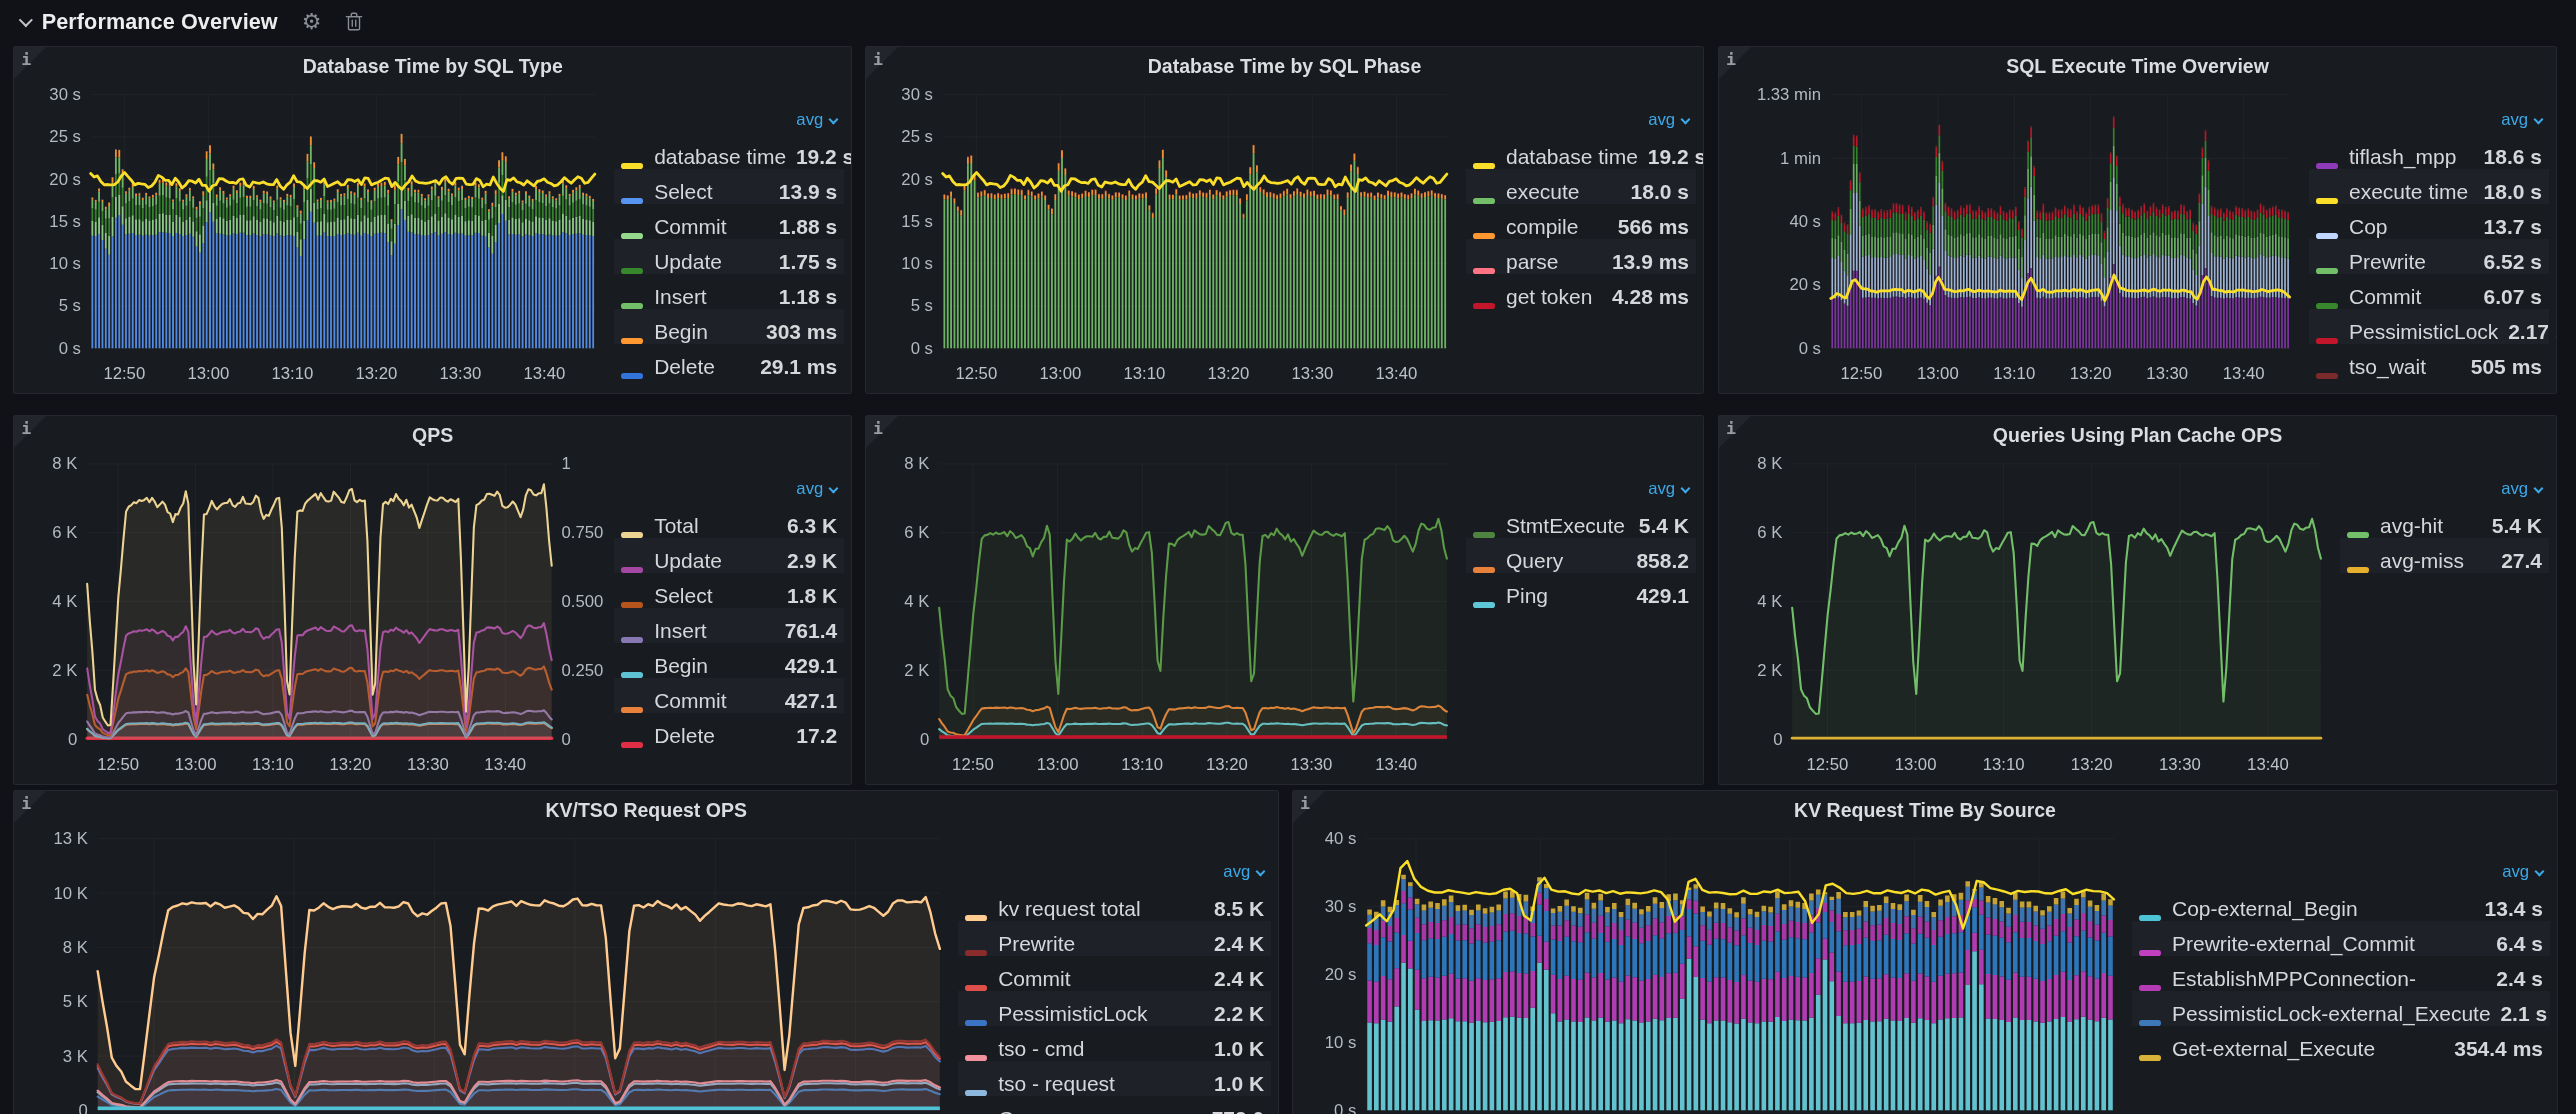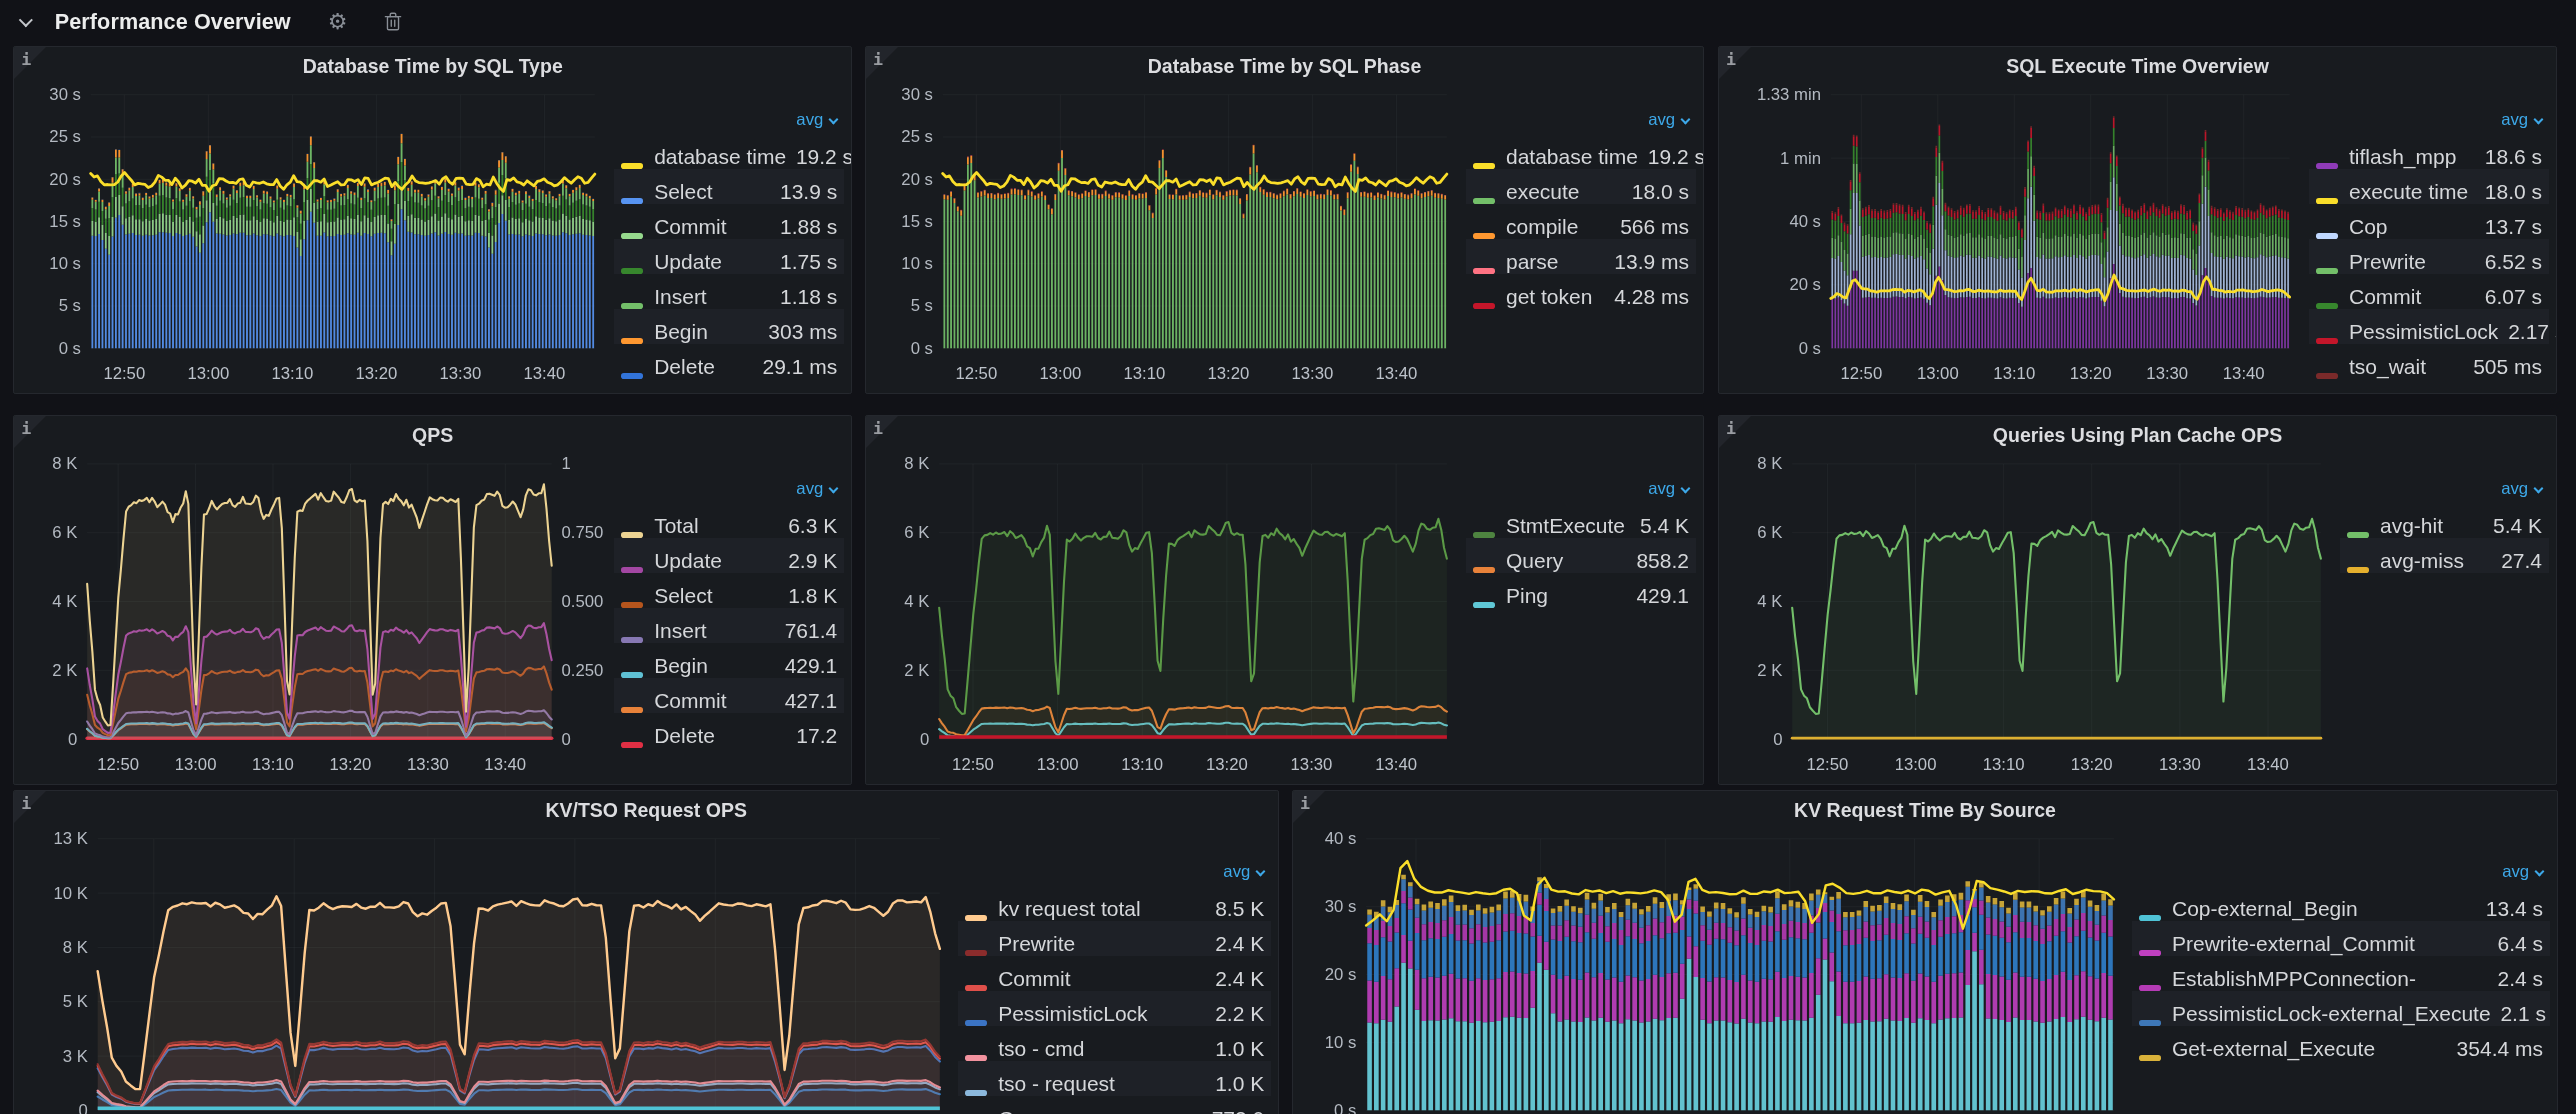--- a/index.html
+++ b/index.html
@@ -1,18 +1,18 @@
 <!DOCTYPE html>
 <html style="font-size:11px"><head>
 <meta charset="utf-8">
 <style>
   html,body{margin:0;padding:0;width:2576px;height:1115px;overflow:hidden;background:#111217;
     font-family:"Liberation Sans", sans-serif;-webkit-font-smoothing:antialiased;}
   
-  #dash-header{position:absolute;left:0;top:0;width:100%;height:43px;display:flex;align-items:center;padding-left:21px;box-sizing:border-box;gap:13px;}
+  #dash-header{position:absolute;left:0;top:0;width:100%;height:43px;display:flex;align-items:center;padding-left:21px;box-sizing:border-box;}
   #dash-header h1{font-size:21.6px;font-weight:700;color:#eceded;margin:0 0 0 11px;letter-spacing:0.1px;}
   .chev{display:inline-block;border-right:2.1px solid #c3c6cb;border-bottom:2.1px solid #c3c6cb;transform:rotate(45deg);}
   .chev.big{width:7.7px;height:7.7px;margin-top:-4.2px;}
   .chev.small{width:4.9px;height:4.9px;border-color:#3da8e8;margin-left:7px;margin-top:-1.4px;}
   .gear{font-size:22px;color:#898e96;margin-left:24px;cursor:pointer;line-height:1;}
   .trash{margin-left:24px;cursor:pointer;}
   
   .panel{position:absolute;background:#181b1f;border:0.7px solid #25282e;border-radius:2.1px;box-sizing:border-box;overflow:hidden;}
   .pp0{left:13.2px;top:46px;width:839px;height:348px}
   .pp1{left:865px;top:46px;width:839px;height:348px}
@@ -39,21 +39,21 @@
   .pp2 .legend{width:240px}
   .pp5 .legend{width:209px}
   .pp6 .legend{width:313px}
   .pp7 .legend{width:418px}
   .pp6 .legend,.pp7 .legend{top:67px;}
   .lhead{display:flex;justify-content:flex-end;align-items:center;height:28px;padding-right:7px;color:#3da8e8;font-size:16.7px;font-weight:400;cursor:pointer;}
   .lrow{display:flex;align-items:flex-end;height:35px;padding:0 7px;font-size:21px;color:#d5d7da;cursor:pointer;}
   .lrow:nth-child(even){background:#1e2127;}
   .chip{width:22px;height:6.3px;border-radius:2.8px;margin-right:11px;flex:0 0 auto;}
   .llabel{white-space:nowrap;}
-  .lvalue{margin-left:auto;padding-left:9.8px;white-space:nowrap;}
+  .lvalue{margin-left:auto;padding-left:9.8px;white-space:nowrap;font-weight:bold;}
 </style>
 </head>
 <body>
 
 <header id="dash-header">
   <span class="chev big"></span>
   <h1>Performance Overview</h1>
   <span class="gear">⚙</span>
   <svg class="trash" width="18" height="21" viewBox="0 0 26 30">
     <g fill="none" stroke="#898e96" stroke-width="2" stroke-linecap="round">

